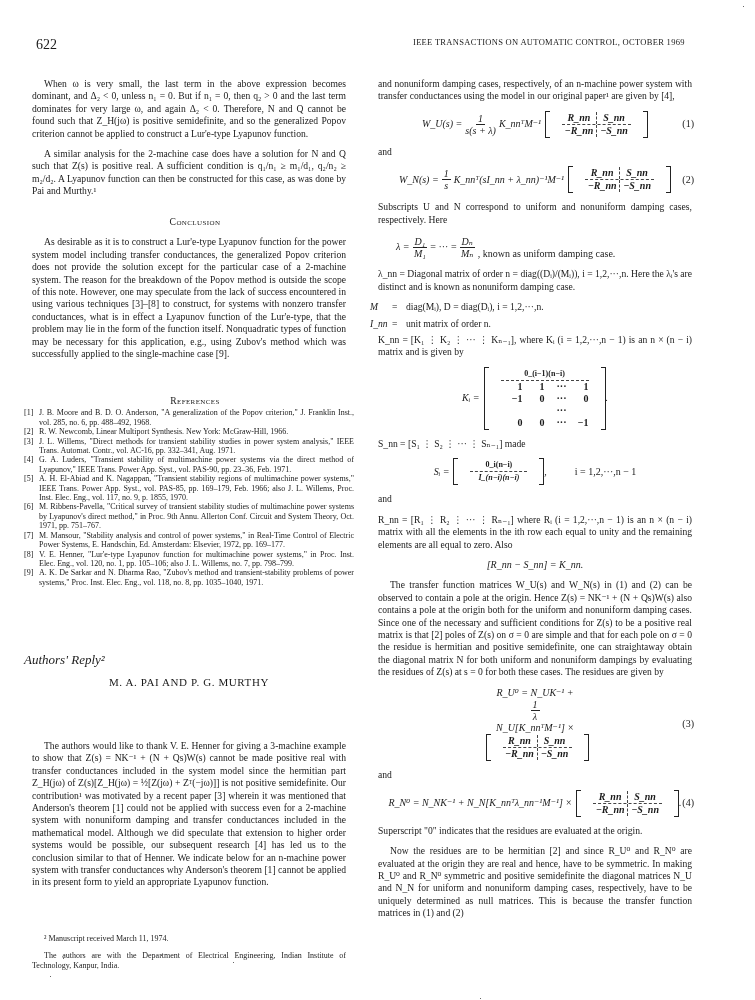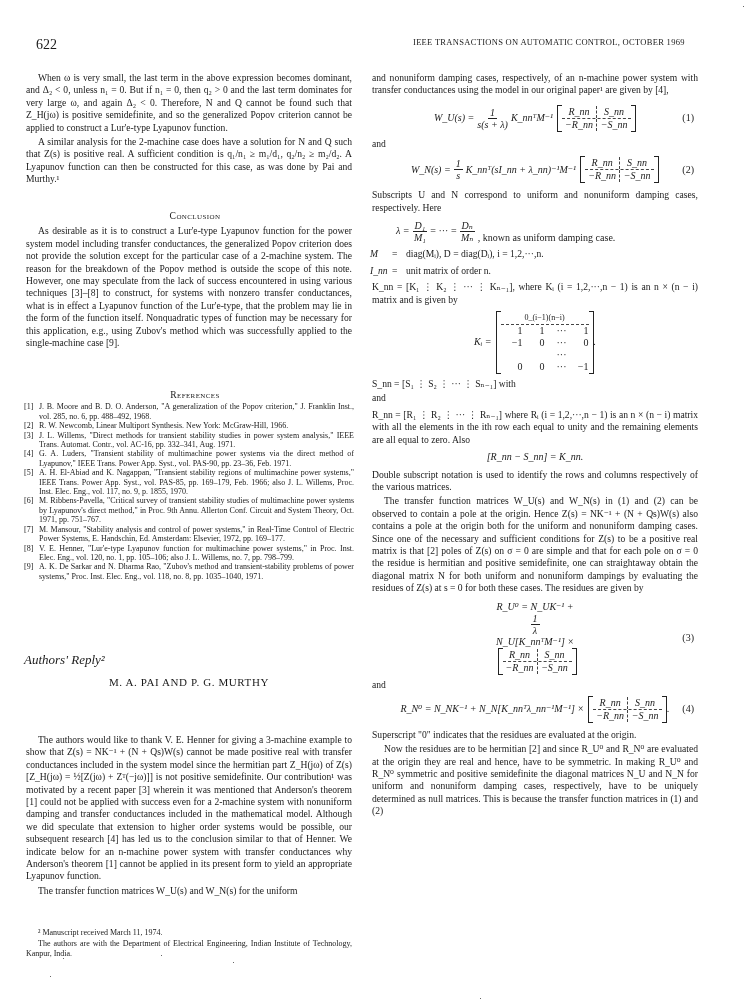--- a/index.html
+++ b/index.html
@@ -2,36 +2,36 @@
 <html><head>
 <meta charset="utf-8">
 <style>
   html, body { margin: 0; padding: 0; background: #ffffff; }
   body { width: 755px; height: 1000px; position: relative; overflow: hidden;
          font-family: "Liberation Serif", "DejaVu Serif", serif; color: #1a1a1a; }
   .abs { position: absolute; }
   .pagenum { left: 36px; top: 37px; font-size: 14px; text-align: right; }
   .runhead { left: 413px; top: 37px; font-size: 8.5px; letter-spacing: 0.3px; font-variant: small-caps; }
   .col { position: absolute; width: 330px; font-size: 9.6px; line-height: 12.4px; text-align: justify; }
-  .col p { margin: 2px; text-indent: 12px; }
+  .col p { margin: 8px; text-indent: 12px; }
   .col p.noind { text-indent: 0; }
   .sechead { text-align: center; font-variant: small-caps; font-size: 9.6px; letter-spacing: 0.4px; margin: 0; }
   .refs { font-size: 8px; line-height: 9.4px; }
   .ref { display: flex; margin: 0; }
   .ref .rn { width: 15px; flex: none; }
   .ref .rt { flex: 1; text-align: justify; }
   .reply-title { font-style: italic; font-size: 13px; }
   .authors { text-align: center; font-size: 11px; letter-spacing: 0.6px; }
   .footnote { font-size: 8px; line-height: 9.4px; }
   .eq { display: flex; align-items: center; justify-content: center; position: relative; font-style: italic; font-size: 10px; }
   .eq .num { position: absolute; right: 6px; font-style: normal; }
   .frac { display: inline-flex; flex-direction: column; align-items: center; margin: 0 3px; }
   .frac .top { border-bottom: 1px solid #222; padding: 0 2px; line-height: 11px; }
   .frac .bot { line-height: 11px; }
-  .bmat { display: inline-flex; flex-direction: column; border-left: 1px solid #222; border-right: 1px solid #222; padding: 1px 4px; margin-left: 4px; position: relative; }
+  .bmat { display: inline-flex; flex-direction: column; border-left: 1px solid #222; border-right: 1px solid #222; padding: 1px 16px; margin-left: 4px; position: relative; font-weight: bold; }
   .bmat:before, .bmat:after { content: ""; position: absolute; top: 0; bottom: 0; width: 4px; border-top: 1px solid #222; border-bottom: 1px solid #222; }
   .bmat:before { left: 0; } .bmat:after { right: 0; }
   .bmat .row { display: flex; }
   .bmat .row.split { border-bottom: 1px dashed #444; }
   .bmat .cell { width: 34px; text-align: center; line-height: 12px; }
   .bmat .cell.l { border-right: 1px dashed #444; }
   .kmat .cell { width: 22px; text-align: right; font-style: normal; }
   .def { display: flex; font-size: 9.6px; }
   .def .sym { width: 22px; font-style: italic; }
   .def .eqs { width: 14px; }
@@ -91,21 +91,20 @@
       <span class="rn">[9]</span>
       <span class="rt">A. K. De Sarkar and N. Dharma Rao, "Zubov's method and transient-stability problems of power systems," Proc. Inst. Elec. Eng., vol. 118, no. 8, pp. 1035–1040, 1971.</span>
     </div>
 </div>
 
 <div class="abs reply-title" style="left:24px; top:652px;">Authors' Reply²</div>
 <div class="abs authors" style="left:24px; top:676px; width:330px;">M. A. PAI AND P. G. MURTHY</div>
 
 <div class="col" style="left:24px; top:732px;">
   <p>The authors would like to thank V. E. Henner for giving a 3-machine example to show that Z(s) = NK⁻¹ + (N + Qs)W(s) cannot be made positive real with transfer conductances included in the system model since the hermitian part Z_H(jω) of Z(s)[Z_H(jω) = ½[Z(jω) + Zᵀ(−jω)]] is not positive semidefinite. Our contribution¹ was motivated by a recent paper [3] wherein it was mentioned that Anderson's theorem [1] could not be applied with success even for a 2-machine system with nonuniform damping and transfer conductances included in the mathematical model. Although we did speculate that extension to higher order systems would be possible, our subsequent research [4] has led us to the conclusion similar to that of Henner. We indicate below for an n-machine power system with transfer conductances why Anderson's theorem [1] cannot be applied in its present form to yield an appropriate Lyapunov function.</p>
-  <p>The transfer function matrices W_U(s) and W_N(s) for the uniform</p>
 </div>
 
 <div class="col footnote" style="left:24px; top:926px;">
   <p>² Manuscript received March 11, 1974.</p>
   <p>The authors are with the Department of Electrical Engineering, Indian Institute of Technology, Kanpur, India.</p>
 </div>
 
 <div class="col" style="left:370px; top:70px;">
   <p class="noind">and nonuniform damping cases, respectively, of an n-machine power system with transfer conductances using the model in our original paper¹ are given by [4],</p>
 
@@ -160,20 +159,21 @@
         <span class="bot">M₁</span>
       </span>
     <span style="font-style:normal;">= ··· =</span>
     <span class="frac">
         <span class="top">Dₙ</span>
         <span class="bot">Mₙ</span>
       </span>
     <span style="font-style:normal;margin-top:14px;">, known as uniform damping case.</span>
   </div>
 
+  <p class="noind">λ_nn = Diagonal matrix of order n = diag((Dᵢ)/(Mᵢ)), i = 1,2,···,n. Here the λᵢ's are distinct and is known as nonuniform damping case.</p>
 
   <div class="def" style="margin-top:4px;">
     <span class="sym">M</span>
     <span class="eqs">=</span>
     <span>diag(Mᵢ), D = diag(Dᵢ), i = 1,2,···,n.</span>
   </div>
   <div class="def" style="margin-top:4px;">
     <span class="sym">I_nn</span>
     <span class="eqs">=</span>
     <span>unit matrix of order n.</span>
@@ -208,31 +208,43 @@
       <span class="row">
           <span class="cell">0</span>
           <span class="cell">0</span>
           <span class="cell">···</span>
           <span class="cell">−1</span>
         </span>
     </span>
     <span>.</span>
   </div>
 
-  <p class="noind">S_nn = [S₁ ⋮ S₂ ⋮ ··· ⋮ Sₙ₋₁] with</p>
-
+  <p class="noind">S_nn = [S₁ ⋮ S₂ ⋮ ··· ⋮ Sₙ₋₁] made</p>
+
+  <div class="eq" style="margin:4px 0 4px;">
+    <span>Sᵢ =</span>
+    <span class="bmat">
+      <span class="row split" style="justify-content:center;">
+          <span style="font-size:8px; font-style:normal; line-height:12px; padding:0 8px;">0_i(n−i)</span>
+        </span>
+      <span class="row" style="justify-content:center;">
+          <span style="font-size:8px; line-height:12px; padding:0 8px;">I_(n−i)(n−i)</span>
+        </span>
+    </span>
+    <span>,</span>
+    <span style="margin-left:28px; font-style:normal;">i = 1,2,···,n − 1</span>
+  </div>
 
   <p class="noind">and</p>
   <p class="noind" style="margin-top:4px;">R_nn = [R₁ ⋮ R₂ ⋮ ··· ⋮ Rₙ₋₁] where Rᵢ (i = 1,2,···,n − 1) is an n × (n − i) matrix with all the elements in the ith row each equal to unity and the remaining elements are all equal to zero. Also</p>
 
   <div class="eq" style="margin:5px 0 5px;">
     <span>[R_nn − S_nn] = K_nn.</span>
   </div>
 
-  <p class="noind">Double subscript notation is used to identify the rows and columns respectively of the various matrices.</p>
   <p>The transfer function matrices W_U(s) and W_N(s) in (1) and (2) can be observed to contain a pole at the origin. Hence Z(s) = NK⁻¹ + (N + Qs)W(s) also contains a pole at the origin both for the uniform and nonuniform damping cases. Since one of the necessary and sufficient conditions for Z(s) to be a positive real matrix is that [2] poles of Z(s) on σ = 0 are simple and that for each pole on σ = 0 the residue is hermitian and positive semidefinite, one can straightaway obtain the diagonal matrix N for both uniform and nonuniform dampings by evaluating the residues of Z(s) at s = 0 for both these cases. The residues are given by</p>
 
   <div class="eq" style="margin:6px 0 4px;flex-direction:column;">
     <span>R_U⁰ = N_UK⁻¹ +</span>
     <span class="frac">
         <span class="top">1</span>
         <span class="bot">λ</span>
       </span>
     <span>N_U[K_nnᵀM⁻¹] ×</span>
     <span class="bmat">

